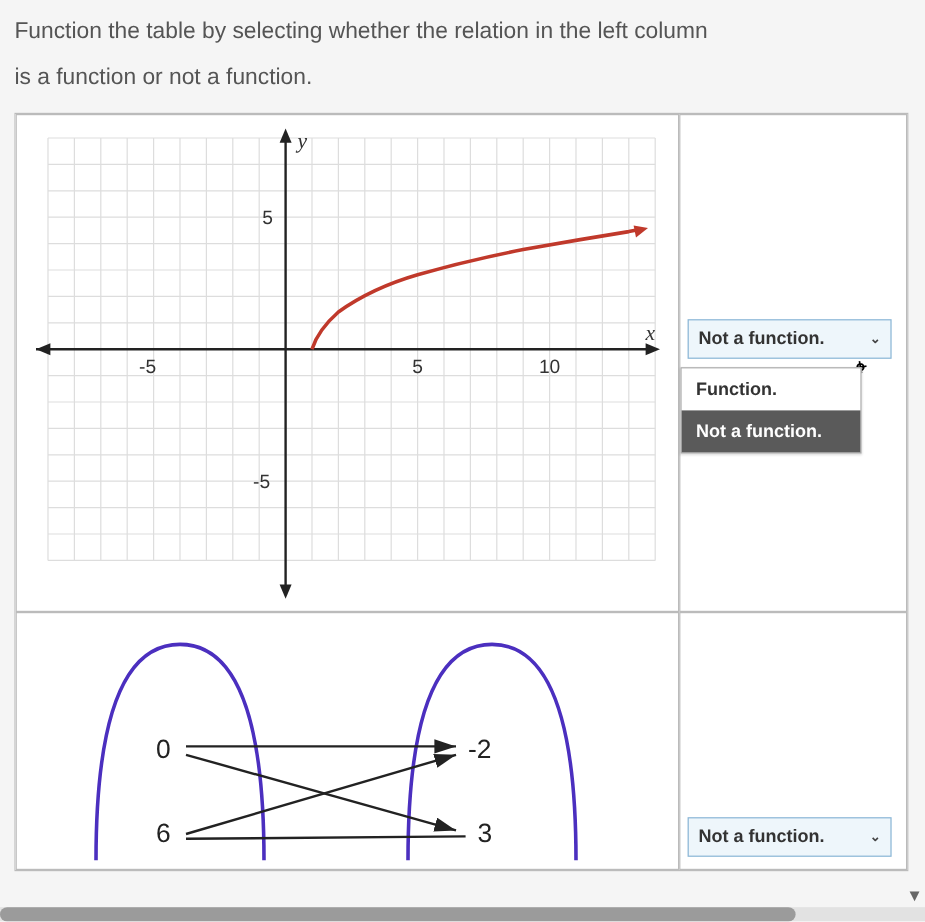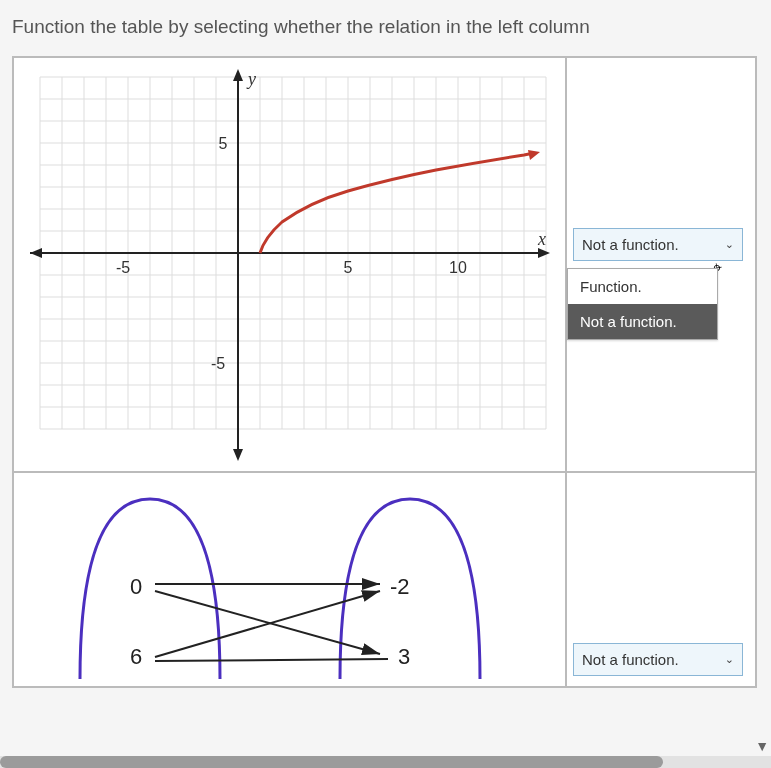--- a/index.html
+++ b/index.html
@@ -27,21 +27,21 @@
     width: 745px;
     overflow: hidden;
   }
   .cell {
     border: 1px solid #bbb;
     padding: 6px;
     position: relative;
     background: #fff;
   }
   .graph-cell { display: flex; align-items: center; justify-content: center; }
-  .answer-cell { display: flex; align-items: center; justify-content: flex-start; }
+  .answer-cell { display: flex; align-items: center; justify-content: flex-start; font-weight: bold; }
   .answer-cell.second { align-items: flex-end; padding-bottom: 10px; }
 
   
   .select {
     width: 170px;
     border: 1px solid #8ab6d6;
     background: #eef6fb;
     font-size: 15px;
     color: #333;
     padding: 7px 8px;
@@ -108,20 +108,21 @@
     bottom: 14px;
     font-size: 14px;
     color: #666;
   }
 </style>
 </head>
 <body>
 
 <div class="prompt">
   <span>Function the table by selecting whether the relation in the left column</span><br>
+  <span>is a function or not a function.</span>
 </div>
 
 <div class="table">
 
   <div class="cell graph-cell">
     <svg width="520" height="395" viewBox="0 0 520 395">
 
       <g stroke="#ddd" stroke-width="1">
 
         <line x1="10" y1="10" x2="10" y2="362"></line>

